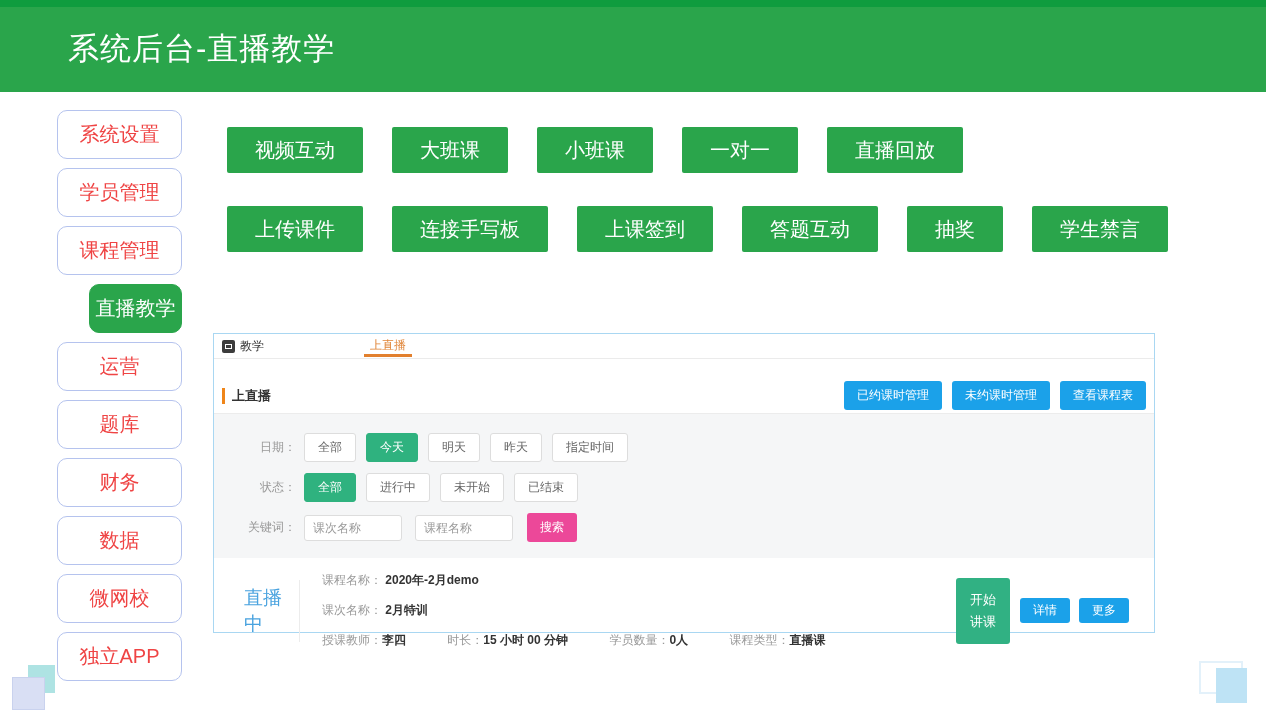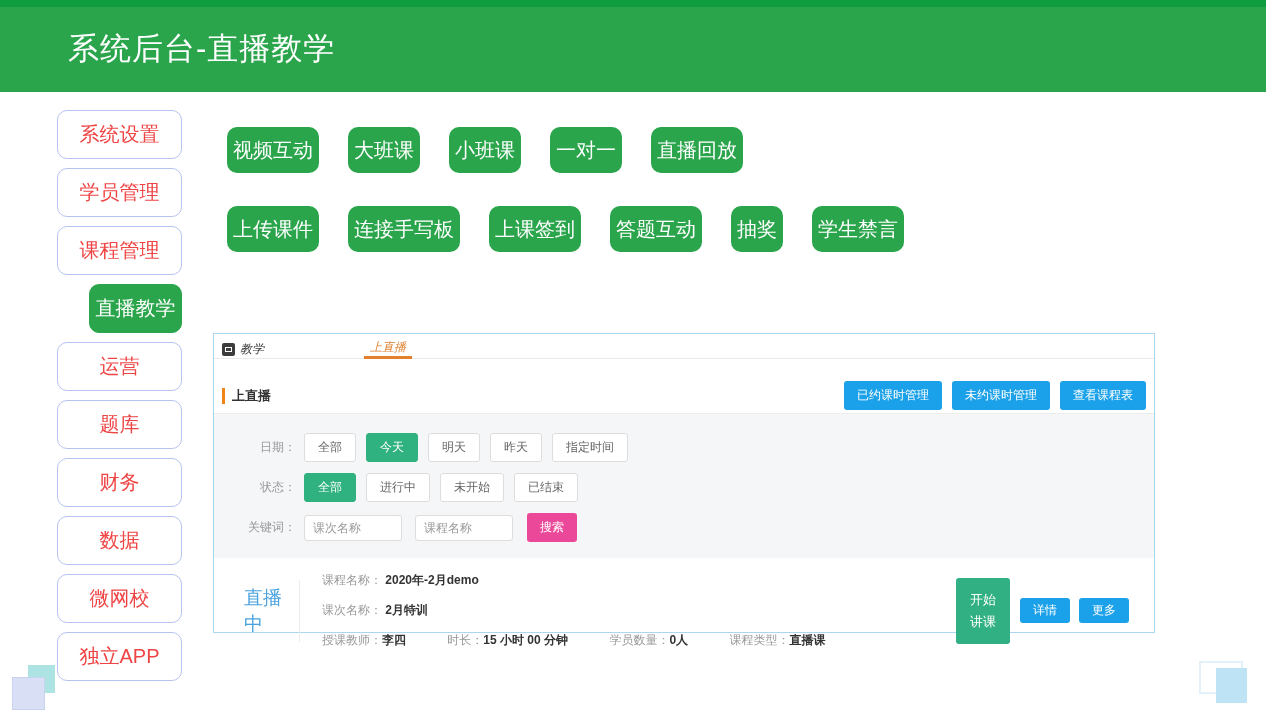--- a/index.html
+++ b/index.html
@@ -16,30 +16,30 @@
   .sidebar { position:absolute; left:57px; top:110px; width:125px;
              display:flex; flex-direction:column; gap:9px; }
   .side-item { height:49px; background:#fff; border:1px solid #b5c3ee; border-radius:10px;
                display:flex; align-items:center; justify-content:center;
                font-size:20px; color:#ef4444; cursor:pointer; }
   .side-item.active { background:#2aa54b; border-color:#2aa54b; color:#fff;margin-left:32px; }
 
   
   .feature-rows { position:absolute; left:227px; top:127px; width:960px; }
   .feat-row { display:flex; gap:29px; margin-bottom:33px; }
-  .feat-btn { height:46px; background:#2aa54b; color:#fff; border:none; border-radius:10px;
-              font-size:20px; padding:0 6px; display:flex; align-items:center;
+  .feat-btn { height:46px; background:#2aa54b; color:#fff; border:none; border-radius:2px;
+              font-size:20px; padding:0 28px; display:flex; align-items:center;
               justify-content:center; cursor:pointer; font-family:inherit; }
 
   
   .panel { position:absolute; left:213px; top:333px; width:942px; height:300px;
            background:#fff; border:1px solid #a9d7f2; }
 
-  .panel-tabbar { height:25px; display:flex; align-items:flex-end;
-                  border-bottom:1px solid #ebebeb; padding-left:8px;font-style:italic; }
+  .panel-tabbar { height:25px; display:flex; align-items:center;
+                  border-bottom:1px solid #ebebeb; padding-left:8px; }
   .crumb { display:flex; align-items:center; gap:5px; font-size:12px; color:#333; }
   .crumb-icon { width:13px; height:13px; background:#3c3c3c; border-radius:2px;
                 display:inline-flex; align-items:center; justify-content:center; }
   .crumb-icon i { display:block; width:7px; height:5px; border:1px solid #fff; }
   .tab { margin-left:100px; padding:0 6px; display:flex; align-items:center;
          font-size:12px; color:#e08538; border-bottom:3px solid #e2802e;
          margin-bottom:-1px; cursor:pointer; }
 
   .section-head { height:36px; margin-top:19px; display:flex; align-items:center;
                   padding:0 8px 0 8px; border-bottom:1px solid #ececec; }

